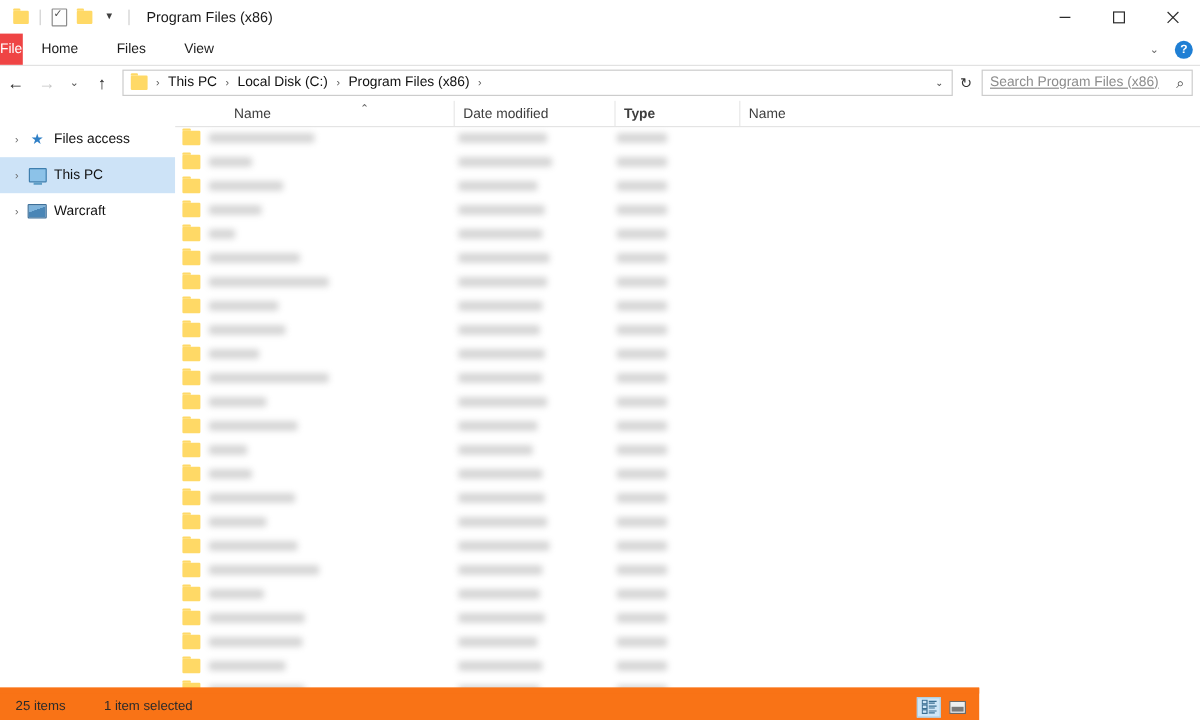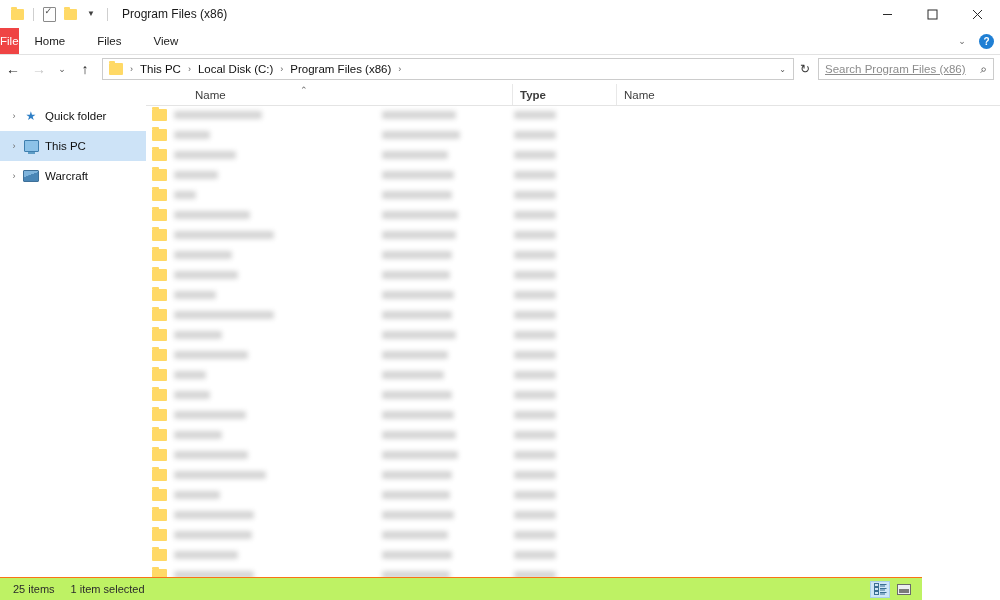--- a/index.html
+++ b/index.html
@@ -423,34 +423,34 @@
     border: 3px solid #d6232a;
     box-sizing: border-box;
     pointer-events: none;
     border-radius: 1px;
   }
 
   
   .status-bar {
     position: absolute;
     bottom: 0; left: 0;
-    width: 922px;
+    width: 816px;
     height: 22px;
-    background: #bef264;
-    border-top: 1px solid #f97316;
+    background: #f97316;
+    border-top: 5px solid #f97316;
     display: flex;
     align-items: center;
   }
   .status-item {
     font-size: 11px;
     color: #2b2b2b;
     white-space: nowrap;
   }
   .status-item.items { margin-left: 13px; }
-  .status-item.selected-count { margin-left: 16px; }
+  .status-item.selected-count { margin-left: 32px; }
   .view-toggles {
     position: absolute;
     right: 8px;
     display: flex;
     align-items: center;
     gap: 4px;
   }
   .vbtn {
     width: 20px; height: 17px;
     display: flex;
@@ -541,21 +541,21 @@
   </div>
 
   <div class="main-area">
 
     <div class="nav-pane">
       <div class="nav-item">
         <span class="nav-expander">›</span>
         <span class="nav-icon">
             <span class="star-icon">★</span>
           </span>
-        <span class="nav-label">Quick folder</span>
+        <span class="nav-label">Files access</span>
       </div>
       <div class="nav-item selected">
         <span class="nav-expander">›</span>
         <span class="nav-icon">
             <span class="pc-icon"></span>
           </span>
         <span class="nav-label">This PC</span>
       </div>
       <div class="nav-item">
         <span class="nav-expander">›</span>
@@ -566,20 +566,21 @@
       </div>
     </div>
 
     <div class="list-pane">
 
       <div class="col-headers">
         <div class="col-h first" style="left:0;width:232px;">
           <span>Name</span>
           <span class="sort-caret">⌃</span>
         </div>
+        <div class="col-h" style="left:232px;width:134px;">Date modified</div>
         <div class="col-h" style="left:366px;width:104px;font-weight:bold;">Type</div>
         <div class="col-h" style="left:470px;width:76px;">Name</div>
       </div>
 
       <div class="rows" id="rows-container">
           <div class="frow" style="top: 0px;">
             <span class="fic"></span>
             <span class="blur-text blur-name" style="width: 88px;"></span>
             <span class="blur-text blur-date" style="width: 74px;"></span>
             <span class="blur-text blur-type"></span>

